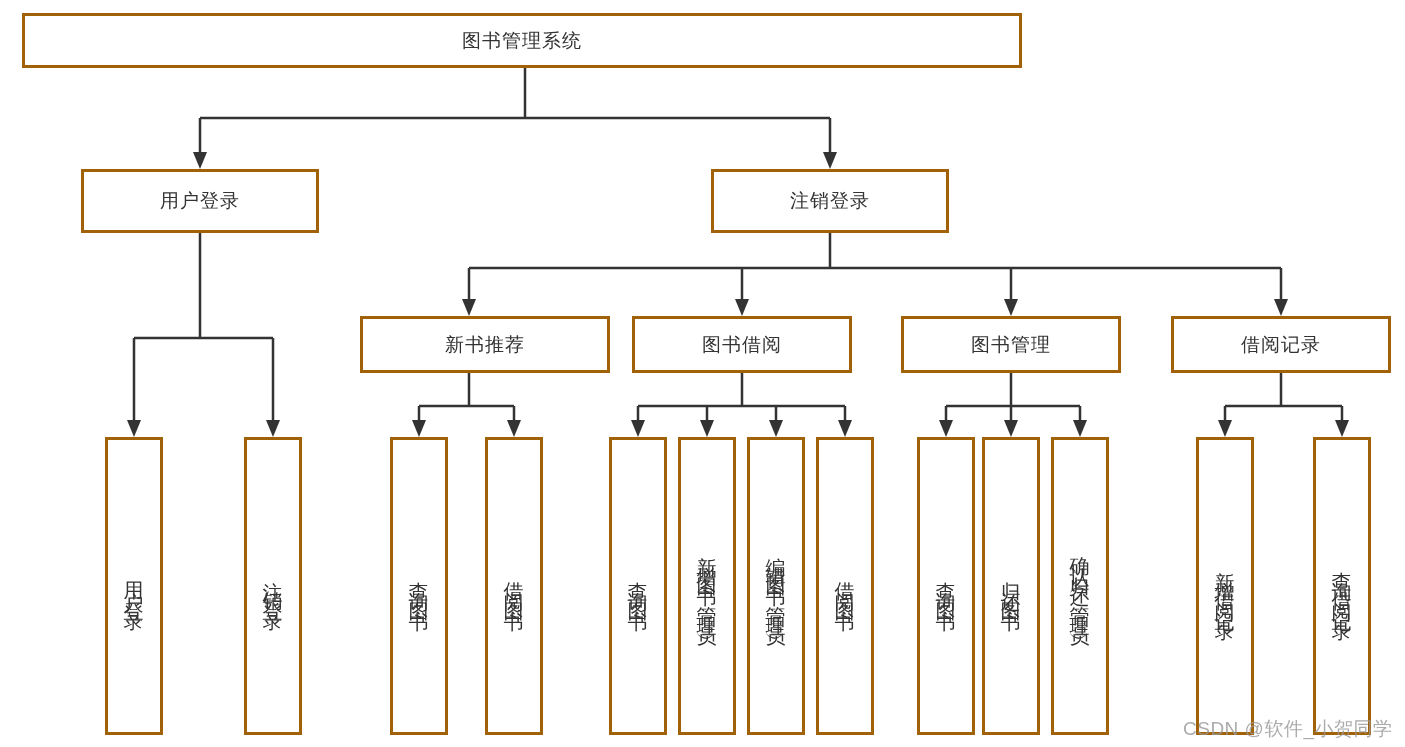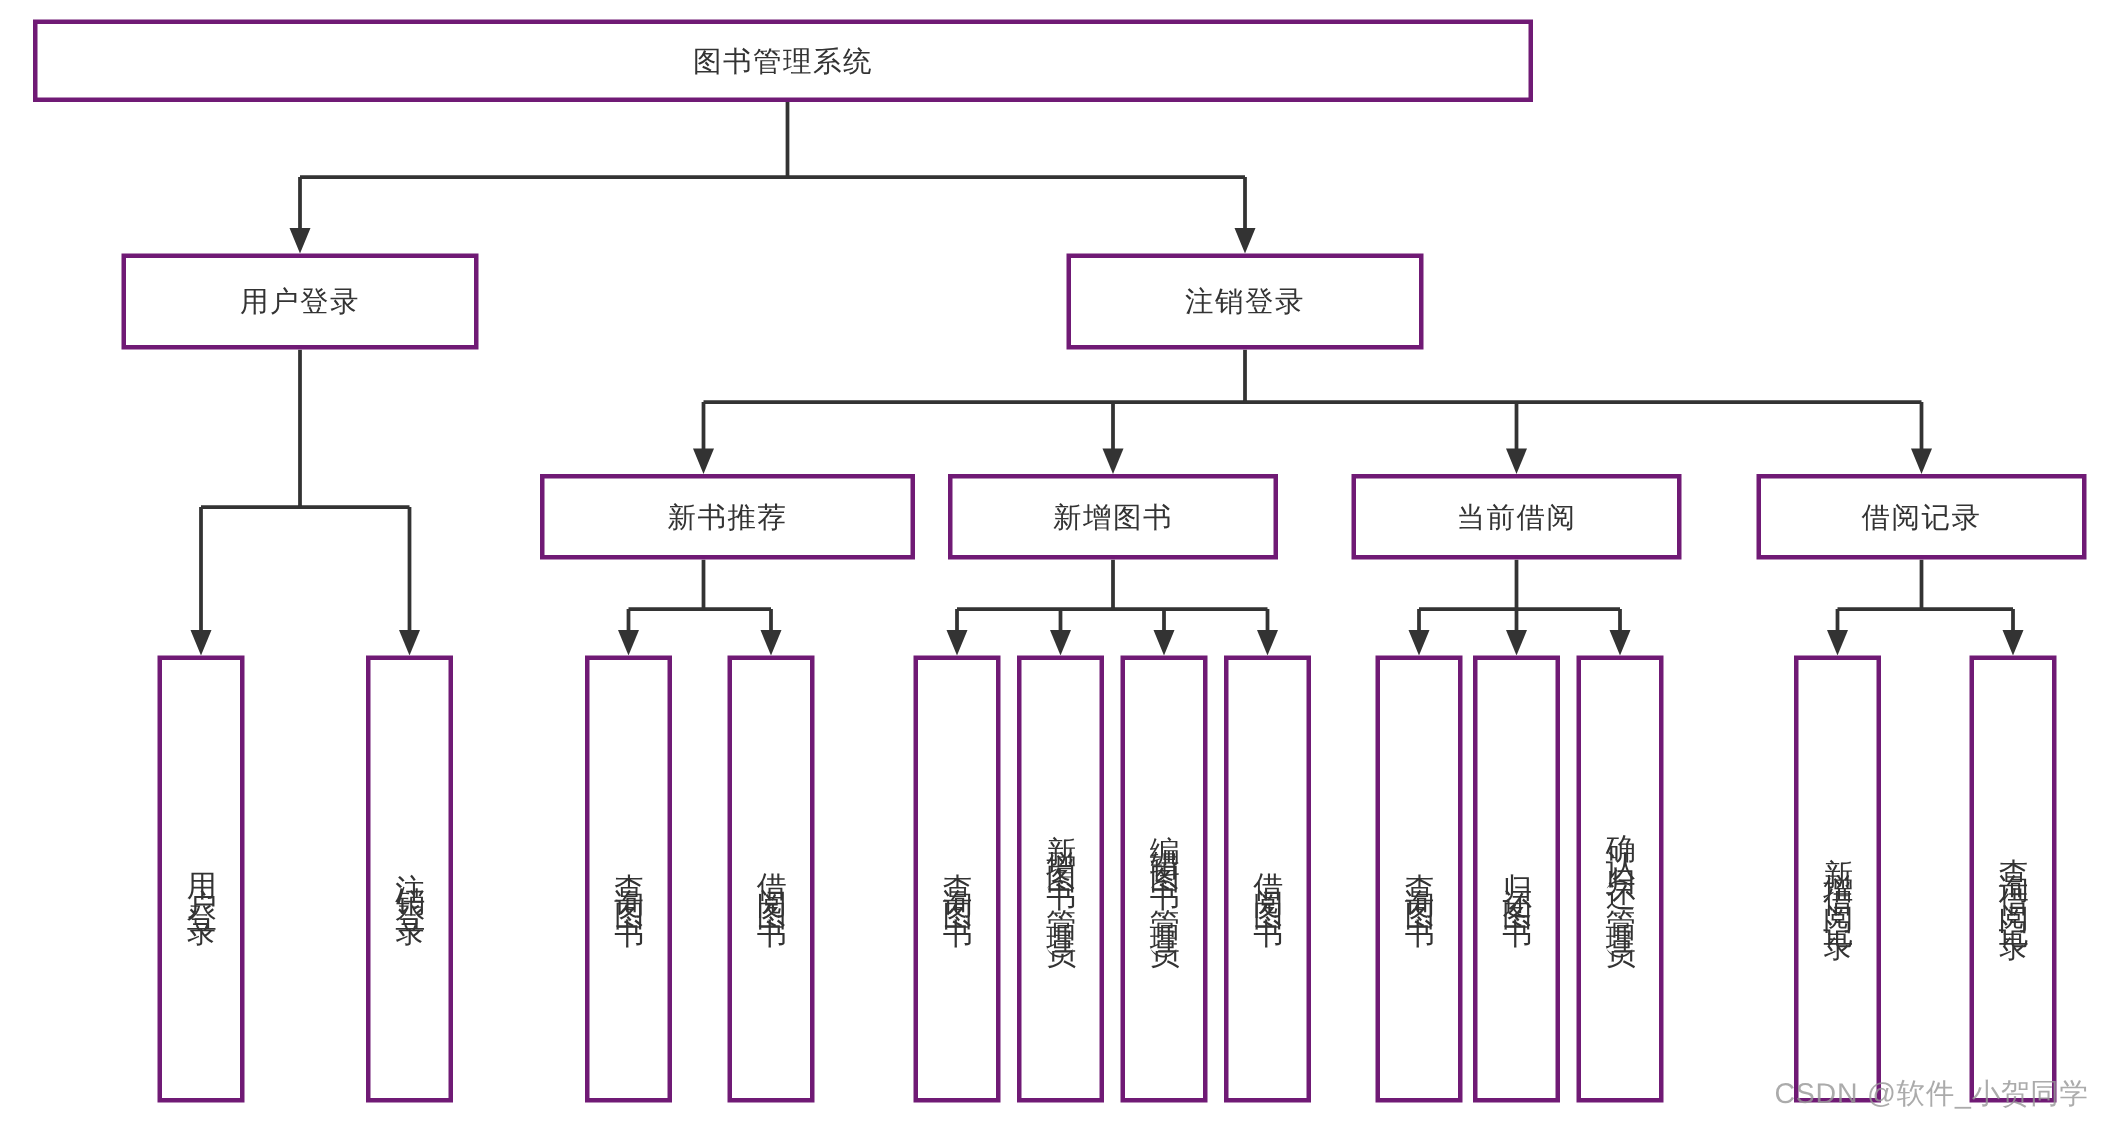--- a/index.html
+++ b/index.html
@@ -17,21 +17,21 @@
   }
   .wires {
     position: absolute;
     left: 0;
     top: 0;
     z-index: 1;
   }
   .node {
     position: absolute;
     box-sizing: border-box;
-    border: 3px solid #701a75;
+    border: 3px solid #a16207;
     background: #ffffff;
     color: #333333;
     display: flex;
     align-items: center;
     justify-content: center;
     z-index: 2;
     font-size: 19px;
     letter-spacing: 1px;
     white-space: nowrap;
   }
@@ -97,22 +97,22 @@
       <polygon points="1335,420 1349,420 1342,437"></polygon>
     </g>
   </svg>
 
   <div class="node" style="left:22px; top:13px; width:1000px; height:55px;">图书管理系统</div>
 
   <div class="node" style="left:81px; top:169px; width:238px; height:64px;">用户登录</div>
   <div class="node" style="left:711px; top:169px; width:238px; height:64px;">注销登录</div>
 
   <div class="node" style="left:360px; top:316px; width:250px; height:57px;">新书推荐</div>
-  <div class="node" style="left:632px; top:316px; width:220px; height:57px;">新增图书</div>
-  <div class="node" style="left:901px; top:316px; width:220px; height:57px;">当前借阅</div>
+  <div class="node" style="left:632px; top:316px; width:220px; height:57px;">图书借阅</div>
+  <div class="node" style="left:901px; top:316px; width:220px; height:57px;">图书管理</div>
   <div class="node" style="left:1171px; top:316px; width:220px; height:57px;">借阅记录</div>
 
   <div class="node leaf" style="left:105px; top:437px; width:58px; height:298px;">
     <span class="vtext">用户登录</span>
   </div>
   <div class="node leaf" style="left:244px; top:437px; width:58px; height:298px;">
     <span class="vtext">注销登录</span>
   </div>
 
   <div class="node leaf" style="left:390px; top:437px; width:58px; height:298px;">

